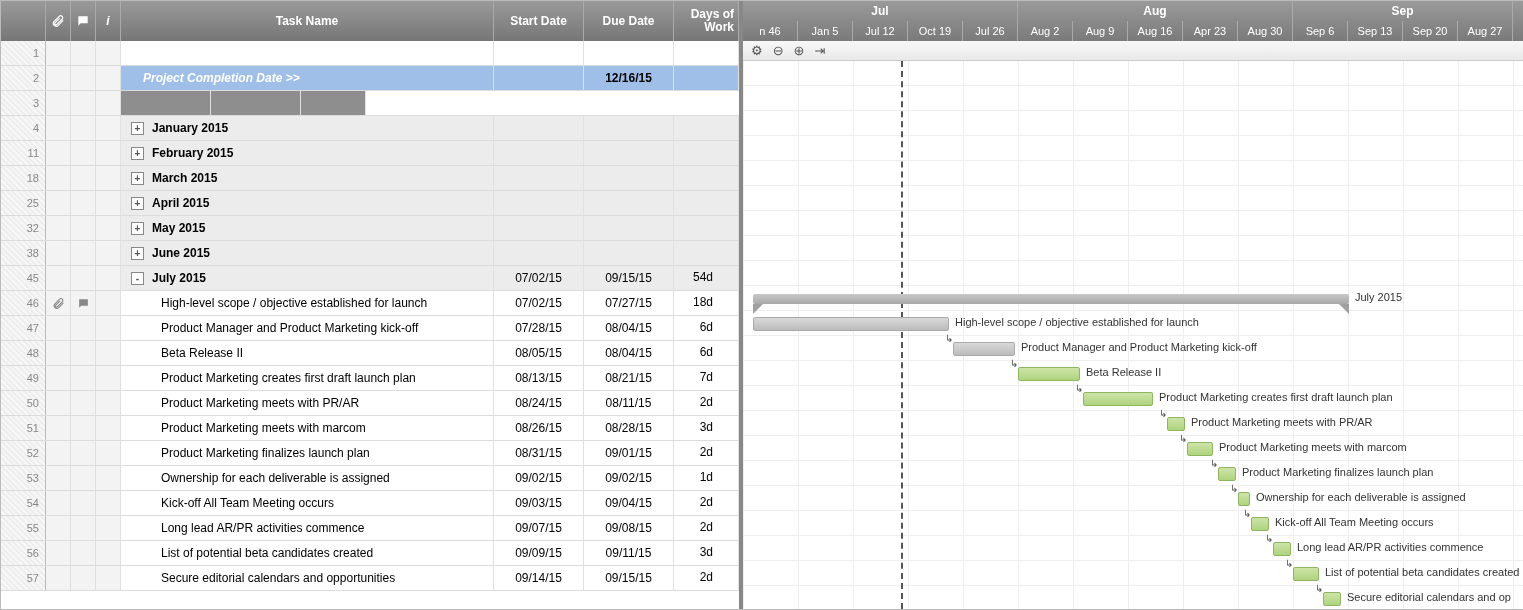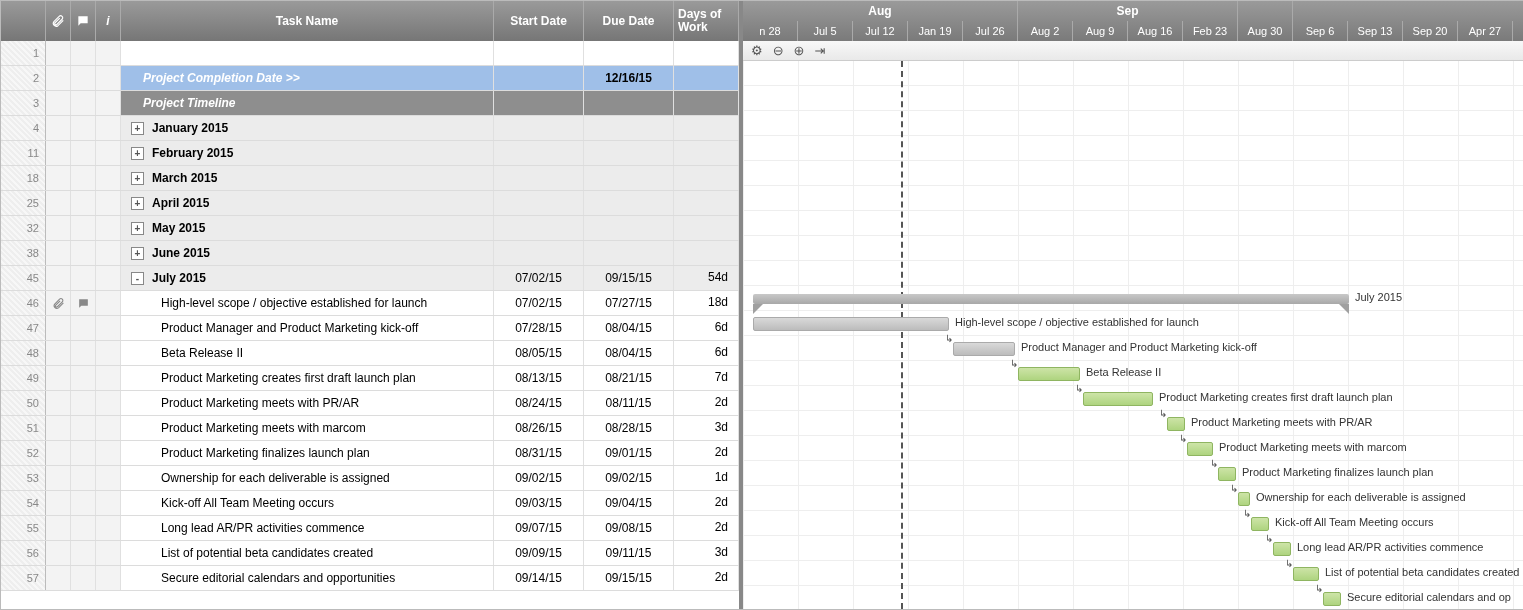--- a/index.html
+++ b/index.html
@@ -7,33 +7,33 @@
   .app { display:flex; width:1523px; height:610px; border:1px solid #bbb; }
   
   .left { width:742px; flex:0 0 742px; display:flex; flex-direction:column; border-right:4px solid #888; }
   .left-header { display:flex; height:40px; background:linear-gradient(#9a9a9a,#767676); color:#fff; font-weight:bold; }
   .left-header .cell { border-right:1px solid #aaa; display:flex; align-items:center; justify-content:center; padding:0 4px; }
   .rownum-col   { width:45px; flex:0 0 45px; }
   .icon-col     { width:25px; flex:0 0 25px; }
   .taskname-col { flex:1 1 auto; justify-content:flex-start; padding-left:10px; }
   .start-col    { width:90px; flex:0 0 90px; }
   .due-col      { width:90px; flex:0 0 90px; }
-  .days-col     { width:65px; flex:0 0 65px; text-align:left; line-height:1.1; }
+  .days-col     { width:65px; flex:0 0 65px; text-align:right; line-height:1.1; }
   .left-header .taskname-col { font-style:normal; }
   .left-header .icon-col { font-style:italic; }
   .left-header svg { width:14px; height:14px; fill:#fff; }
   .rows { flex:1 1 auto; overflow:hidden; }
   .row { display:flex; height:25px; border-bottom:1px solid #dcdcdc; align-items:center; }
   .row .cell { border-right:1px solid #e0e0e0; height:100%; display:flex; align-items:center; }
   .row .rownum-col { background: repeating-linear-gradient(45deg,#eee,#eee 2px,#f7f7f7 2px,#f7f7f7 4px); color:#888; font-size:11px; justify-content:flex-end; padding-right:6px; border-right:1px solid #bbb; }
   .row .icon-col { background:#f3f3f3; justify-content:center; }
   .row .icon-col svg { width:13px; height:13px; fill:#888; }
   .row .taskname-col { padding-left:10px; justify-content:flex-start; }
   .row .start-col, .row .due-col { justify-content:center; }
-  .row .days-col { justify-content:flex-end; padding-right:10px; }
+  .row .days-col { justify-content:flex-end; padding-right:25px; }
   .row.blank .cell:not(.rownum-col):not(.icon-col){ background:#fff; }
   .row.completion .cell:not(.rownum-col):not(.icon-col){ background:#9fbfe8; }
   .row.completion .taskname-col { background:#0e4a80; color:#fff; font-weight:bold; font-style:italic; padding-left:22px; }
   .row.completion .due-col { font-weight:bold; color:#000; }
   .row.timeline .cell:not(.rownum-col):not(.icon-col){ background:#8e8e8e; }
   .row.timeline .taskname-col { color:#fff; font-weight:bold; font-style:italic; padding-left:22px; }
   .row.month .cell:not(.rownum-col):not(.icon-col){ background:#ececec; }
   .row.month .taskname-col { font-weight:bold; }
   .row.task .taskname-col { padding-left:40px; }
   .expand { display:inline-flex; width:13px; height:13px; border:1px solid #888; background:#fff; color:#555; font-size:10px; line-height:11px; justify-content:center; align-items:center; margin-right:8px; font-weight:bold; }
@@ -107,23 +107,20 @@
           </div>
           <div class="cell start-col"></div>
           <div class="cell due-col">12/16/15</div>
           <div class="cell days-col"></div>
         </div>
         <div class="row timeline">
           <div class="cell rownum-col">3</div>
           <div class="cell icon-col"></div>
           <div class="cell icon-col"></div>
           <div class="cell icon-col"></div>
-          <div class="cell taskname-col">
-            <span>Project Timeline</span>
-          </div>
           <div class="cell start-col"></div>
           <div class="cell due-col"></div>
           <div class="cell days-col"></div>
         </div>
         <div class="row month">
           <div class="cell rownum-col">4</div>
           <div class="cell icon-col"></div>
           <div class="cell icon-col"></div>
           <div class="cell icon-col"></div>
           <div class="cell taskname-col">
@@ -363,39 +360,40 @@
           <div class="cell start-col">09/14/15</div>
           <div class="cell due-col">09/15/15</div>
           <div class="cell days-col">2d</div>
         </div>
       </div>
   </div>
 
   <div class="right">
     <div class="gantt-header">
       <div class="months-row" id="months">
+          <div class="m" style="width: 275px;">Jul</div>
           <div class="m" style="width: 275px; text-align: right;">Aug</div>
           <div class="m" style="width: 220px;">Sep</div>
           <div class="m" style="width: 55px;"></div>
         </div>
       <div class="weeks-row" id="weeks">
-          <div class="w">n 28</div>
-          <div class="w">Jul 5</div>
+          <div class="w">n 46</div>
+          <div class="w">Jan 5</div>
           <div class="w">Jul 12</div>
-          <div class="w">Jan 19</div>
+          <div class="w">Oct 19</div>
           <div class="w">Jul 26</div>
           <div class="w">Aug 2</div>
           <div class="w">Aug 9</div>
           <div class="w">Aug 16</div>
-          <div class="w">Feb 23</div>
+          <div class="w">Apr 23</div>
           <div class="w">Aug 30</div>
           <div class="w">Sep 6</div>
           <div class="w">Sep 13</div>
           <div class="w">Sep 20</div>
-          <div class="w">Apr 27</div>
+          <div class="w">Aug 27</div>
           <div class="w">O</div>
         </div>
     </div>
     <div class="gantt-toolbar">
       <span>⚙</span>
       <span>⊖</span>
       <span>⊕</span>
       <span>⇥</span>
     </div>
     <div class="gantt-body" id="gbody">

